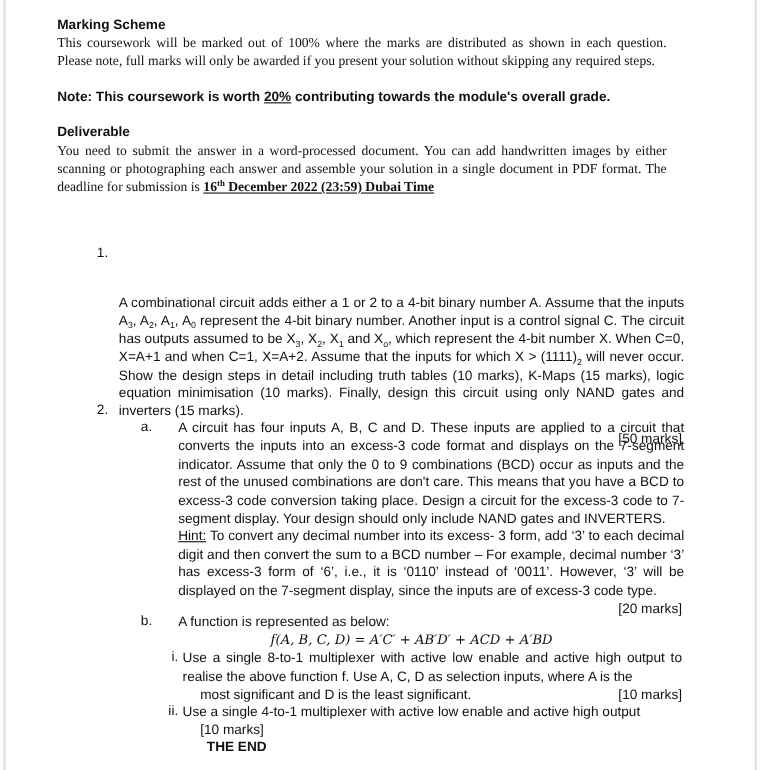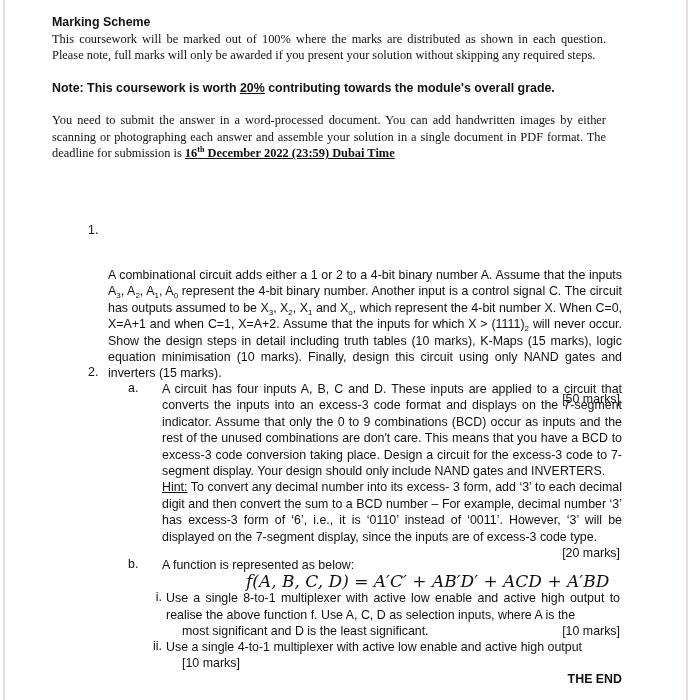--- a/index.html
+++ b/index.html
@@ -18,43 +18,44 @@
     .q1 { position: absolute; left: 88px; top: 223px; width: 534px; }
     .qnum { position: absolute; left: 0; top: 0; }
     .qbody { margin-left: 20px; text-align: justify; line-height: 16.4px; text-align-last: left; margin-top: 44px; }
     .marks-right { text-align: right; line-height: 16.4px; margin-top: 9px; padding-right: 2px; }
     .q2num { position: absolute; left: 88px; top: 364px; line-height: 16px; }
     .q2a { position: absolute; left: 128px; top: 381px; width: 494px; }
     .sub-label { position: absolute; left: 0; top: 0; }
     .sub-body { margin-left: 34px; text-align: justify; line-height: 16.4px; text-align-last: left; }
     .q2b { position: absolute; left: 128px; top: 557px; width: 494px; }
     .formula {
-      font-family: "DejaVu Serif", "Liberation Serif", serif; font-style: italic; font-size: 17px;
+      font-family: "DejaVu Serif", "Liberation Serif", serif; font-style: italic; font-size: 12px;
       margin-left: 118px; line-height: 17px;
     }
     .roman { position: relative; margin-left: 38px; }
     .roman-label { position: absolute; right: calc(100% + 4px); top: 0; width: 20px; text-align: right; }
     .roman-body { text-align: justify; line-height: 16.2px; text-align-last: left; padding-right: 2px; }
     .tail { display: flex; justify-content: space-between; padding-left: 16px; }
-    .the-end { text-align: right; font-weight: bold; line-height: 16px; margin-left: 60px; }
+    .the-end { text-align: left; font-weight: bold; line-height: 16px; margin-left: 60px; }
     sub, sup { font-size: 8px; line-height: 0; }
   </style>
 </head>
 <body>
 
 <div class="edge-left"></div>
 <div class="edge-right"></div>
 
 <div class="page">
   <div class="heading">Marking Scheme</div>
   <div class="para">This coursework will be marked out of 100% where the marks are distributed as shown in each question. Please note, full marks will only be awarded if you present your solution without skipping any required steps.</div>
 
   <div class="note"><span>Note: This coursework is worth </span><span class="u">20%</span><span> contributing towards the module's overall grade.</span></div>
 
   <div class="block">
+    <div class="heading">Deliverable</div>
     <div class="para"><span>You need to submit the answer in a word-processed document. You can add handwritten images by either scanning or photographing each answer and assemble your solution in a single document in PDF format. The deadline for submission is </span><b class="u"><span>16</span><sup>th</sup><span> December 2022 (23:59) Dubai Time</span></b></div>
   </div>
 </div>
 
 <div class="q1">
   <span class="qnum">1.</span>
   <div class="qbody"><span>A combinational circuit adds either a 1 or 2 to a 4-bit binary number A. Assume that the inputs </span><span>A</span><sub>3</sub><span>, A</span><sub>2</sub><span>, A</span><sub>1</sub><span>, A</span><sub>0</sub><span> represent the 4-bit binary number. Another input is a control signal C. The circuit has outputs assumed to be X</span><sub>3</sub><span>, X</span><sub>2</sub><span>, X</span><sub>1</sub><span> and X</span><sub>o</sub><span>, which represent the 4-bit number X. When C=0, X=A+1 and when C=1, X=A+2.  Assume that the inputs for which X &gt; (1111)</span><sub>2</sub><span> will never occur.  Show the design steps in detail including truth tables (10 marks), K-Maps (15 marks), logic equation minimisation (10 marks). Finally, design this circuit using only NAND gates and inverters (15 marks).</span></div>
   <div class="marks-right">[50 marks]</div>
 </div>
 

